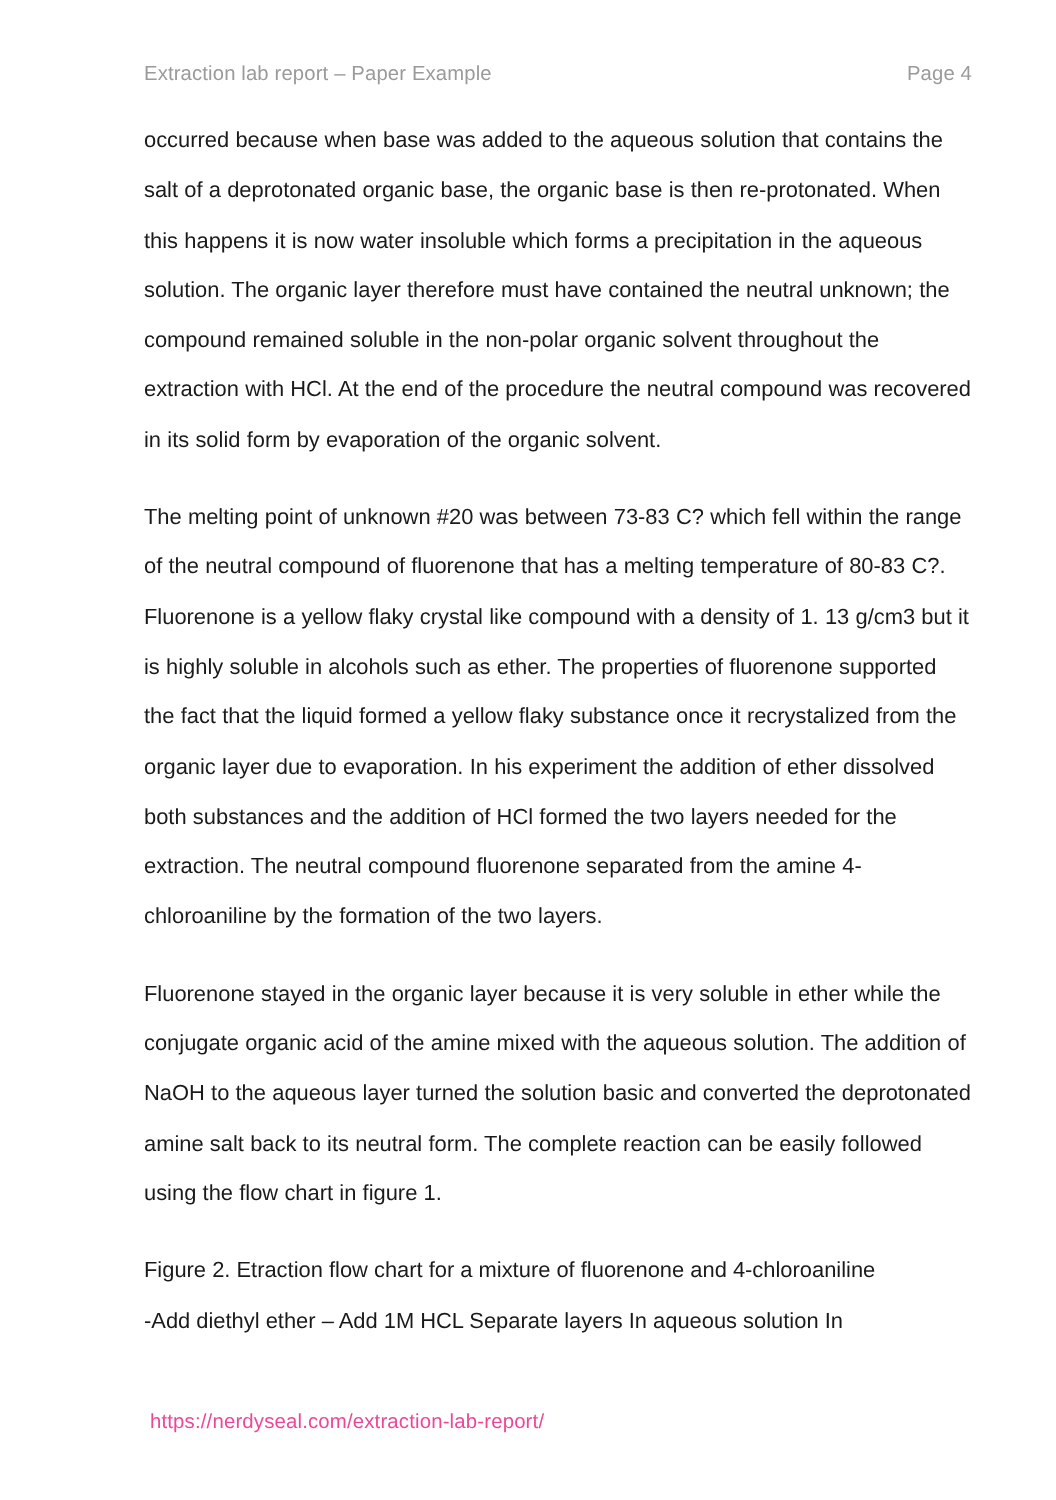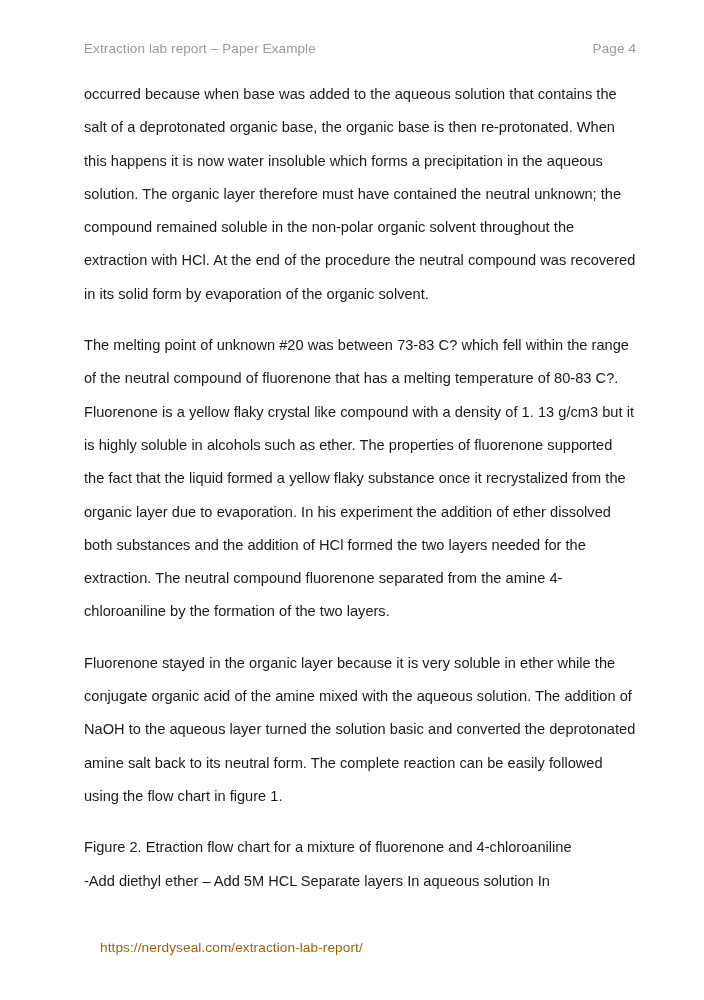--- a/index.html
+++ b/index.html
@@ -19,21 +19,21 @@
     width: 704px;
     height: 1000px;
     background: #ffffff;
     box-sizing: border-box;
     padding: 0;
     overflow: hidden;
   }
 
   .page-inner {
     position: absolute;
-    left: 84px;
+    left: 96px;
     top: 0;
     width: 552px;
   }
 
   
   .doc-header {
     display: flex;
     align-items: baseline;
     justify-content: space-between;
     padding-top: 41px;
@@ -77,21 +77,21 @@
     margin: 0;
   }
 
   
   .source-url {
     position: absolute;
     left: 100px;
     top: 938px;
     font-size: 13.6px;
     line-height: 20px;
-    color: #a16207;
+    color: #ec4899;
     letter-spacing: 0.1px;
     white-space: nowrap;
   }
 </style>
 </head>
 <body>
 
 <div class="page">
 
   <div class="page-inner">
@@ -104,21 +104,21 @@
     <div class="body-copy">
 
       <p class="para">occurred because when base was added to the aqueous solution that contains the salt of a deprotonated organic base, the organic base is then re-protonated. When this happens it is now water insoluble which forms a precipitation in the aqueous solution. The organic layer therefore must have contained the neutral unknown; the compound remained soluble in the non-polar organic solvent throughout the extraction with HCl. At the end of the procedure the neutral compound was recovered in its solid form by evaporation of the organic solvent.</p>
 
       <p class="para">The melting point of unknown #20 was between 73-83 C? which fell within the range of the neutral compound of fluorenone that has a melting temperature of 80-83 C?. Fluorenone is a yellow flaky crystal like compound with a density of 1. 13 g/cm3 but it is highly soluble in alcohols such as ether. The properties of fluorenone supported the fact that the liquid formed a yellow flaky substance once it recrystalized from the organic layer due to evaporation. In his experiment the addition of ether dissolved both substances and the addition of HCl formed the two layers needed for the extraction. The neutral compound fluorenone separated from the amine 4-chloroaniline by the formation of the two layers.</p>
 
       <p class="para">Fluorenone stayed in the organic layer because it is very soluble in ether while the conjugate organic acid of the amine mixed with the aqueous solution. The addition of NaOH to the aqueous layer turned the solution basic and converted the deprotonated amine salt back to its neutral form. The complete reaction can be easily followed using the flow chart in figure 1.</p>
 
       <p class="caption-line">Figure 2. Etraction flow chart for a mixture of fluorenone and 4-chloroaniline</p>
 
-      <p class="caption-line">-Add diethyl ether – Add 5M HCL Separate layers In aqueous solution In</p>
+      <p class="caption-line">-Add diethyl ether – Add 1M HCL Separate layers In aqueous solution In</p>
 
     </div>
 
   </div>
 
   <div class="source-url">https://nerdyseal.com/extraction-lab-report/</div>
 
 </div>
 
 </body></html>

